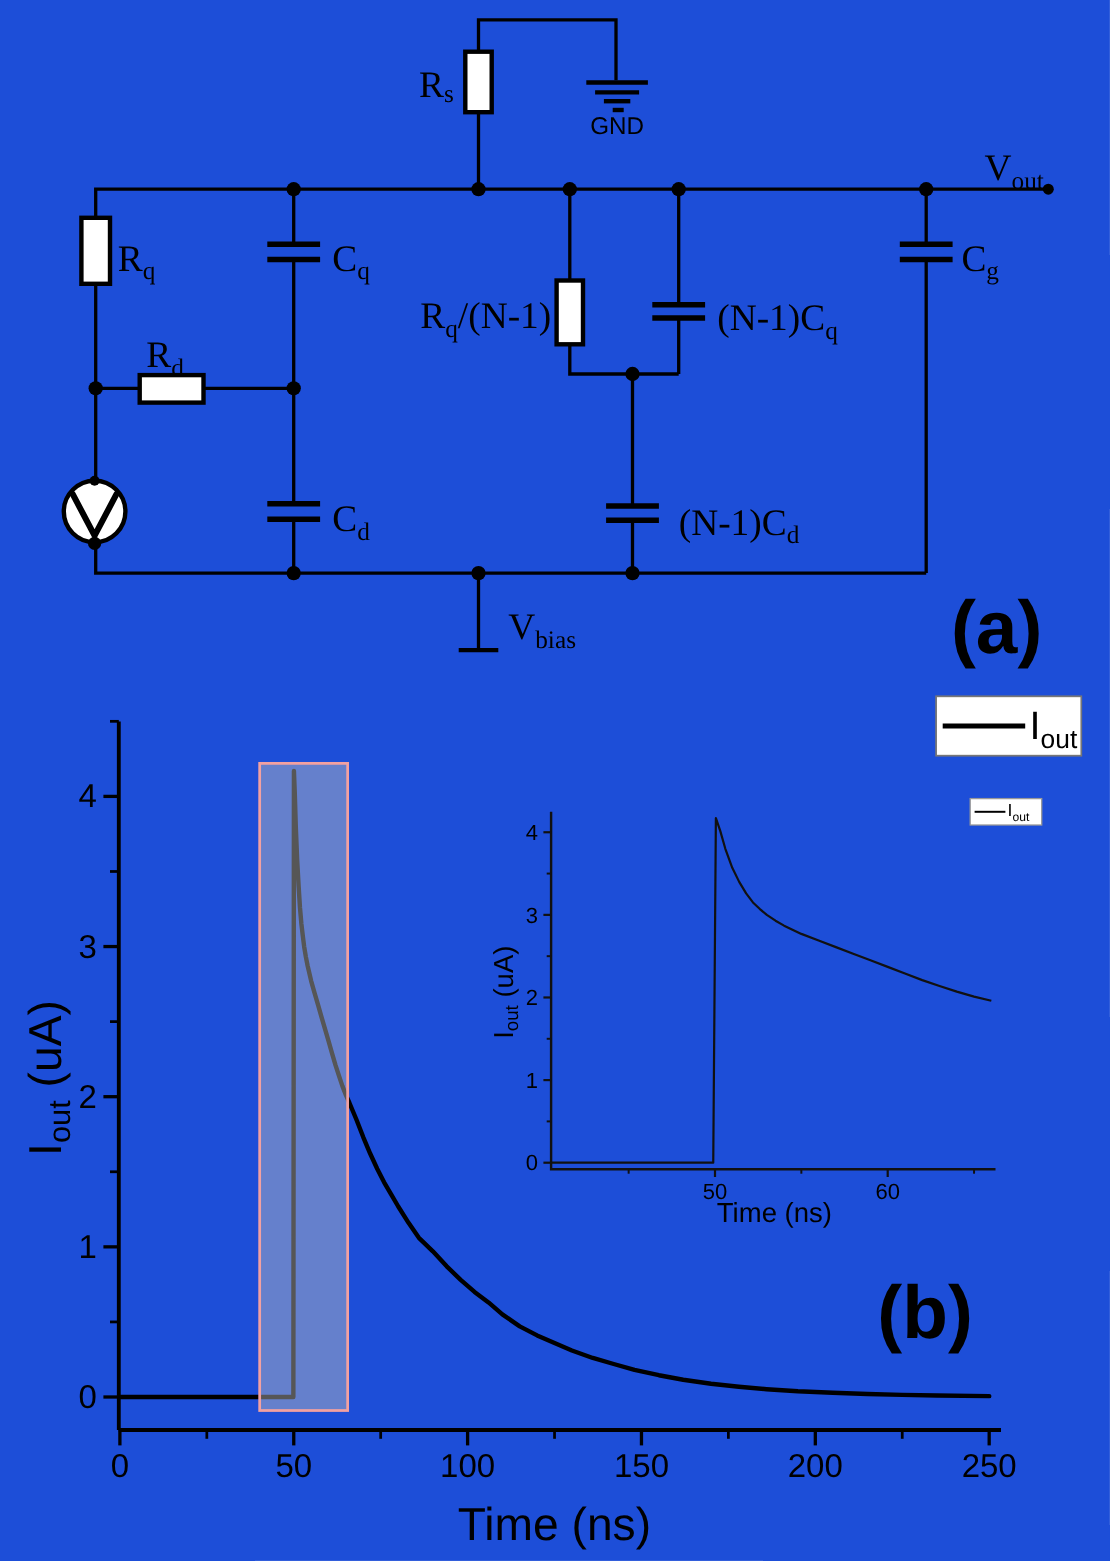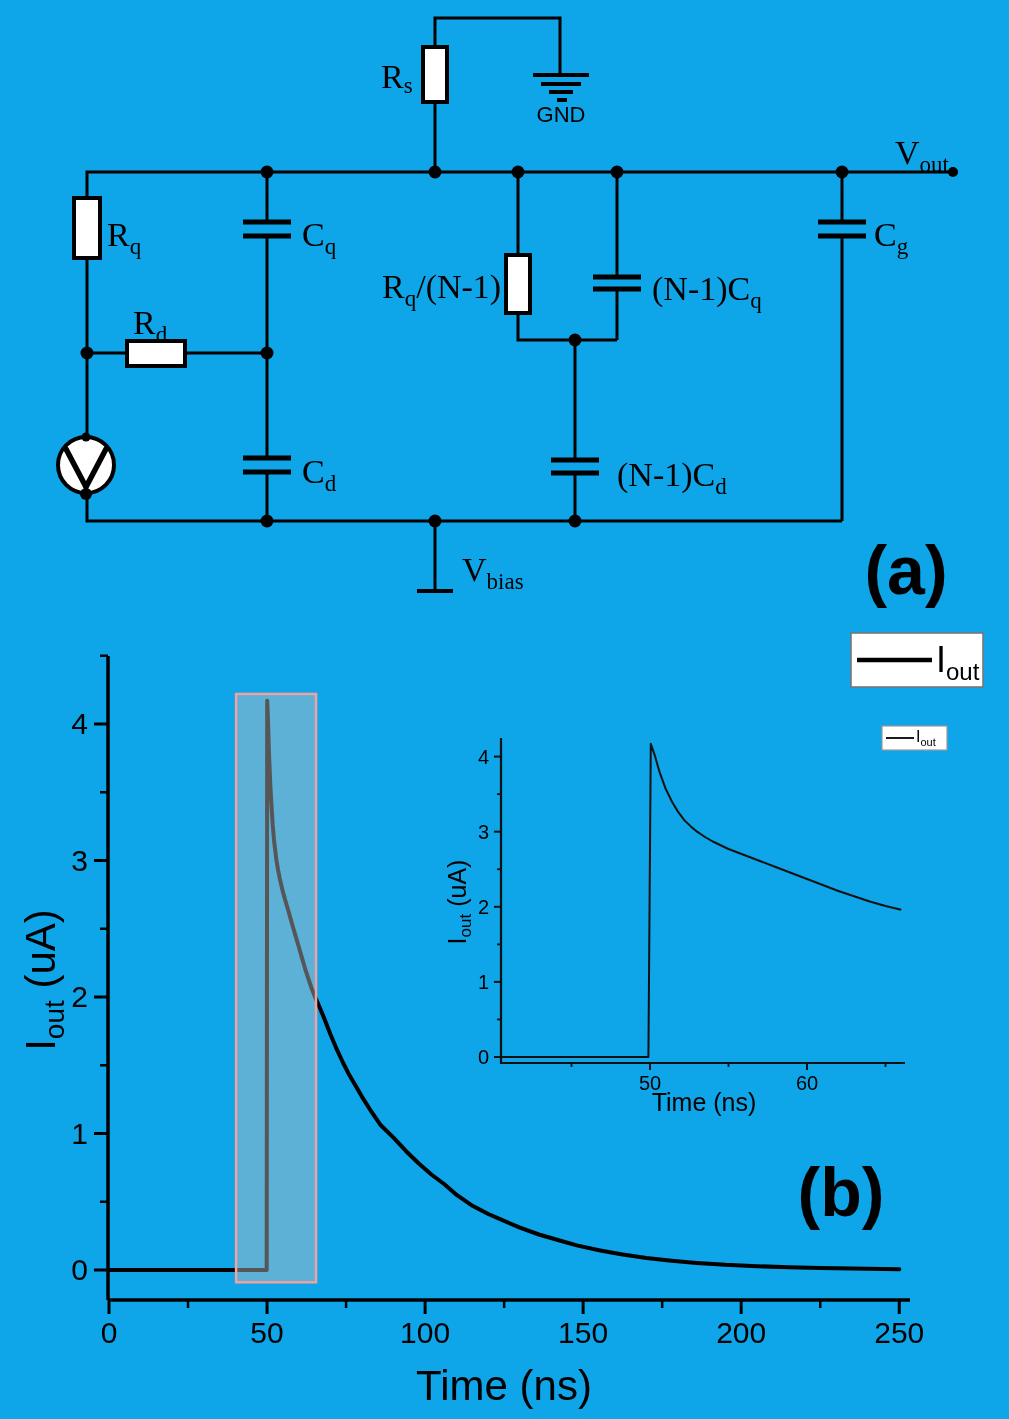--- a/index.html
+++ b/index.html
@@ -1,16 +1,16 @@
 <!DOCTYPE html>
 <html><head>
 <meta charset="utf-8">
 <style>
   html,body{margin:0;padding:0;background:#ffffff;}
-  #figure{position:relative;width:1009px;height:1419px;background:#0ea5e9;overflow:hidden;
+  #figure{position:relative;width:1009px;height:1419px;background:#1d4ed8;overflow:hidden;
           font-family:"Liberation Sans",sans-serif;}
   svg{position:absolute;left:0;}
   #circuit-svg{top:0;}
   #chart-svg{top:630px;}
   text{fill:#000;}
   .c-lbl{font-family:"Liberation Serif",serif;font-size:34px;}
   .c-sub{font-size:23px;}
   .gnd-lbl{font-family:"Liberation Sans",sans-serif;font-size:22px;}
   .panel-lbl{font-family:"Liberation Sans",sans-serif;font-size:68px;font-weight:700;}
   .ax-title{font-family:"Liberation Sans",sans-serif;font-size:42px;}

